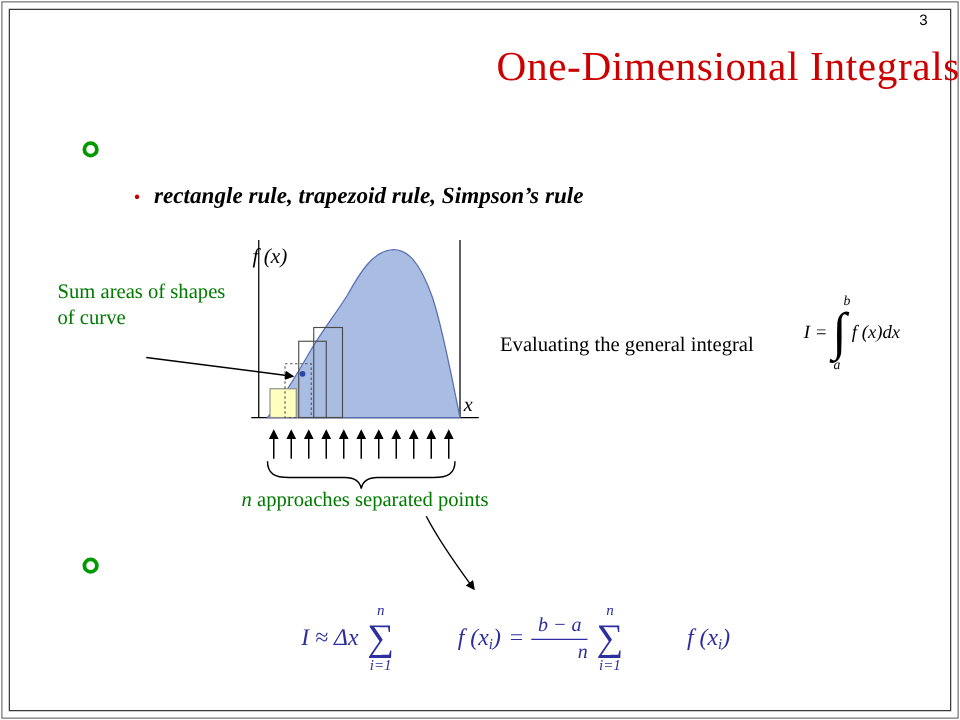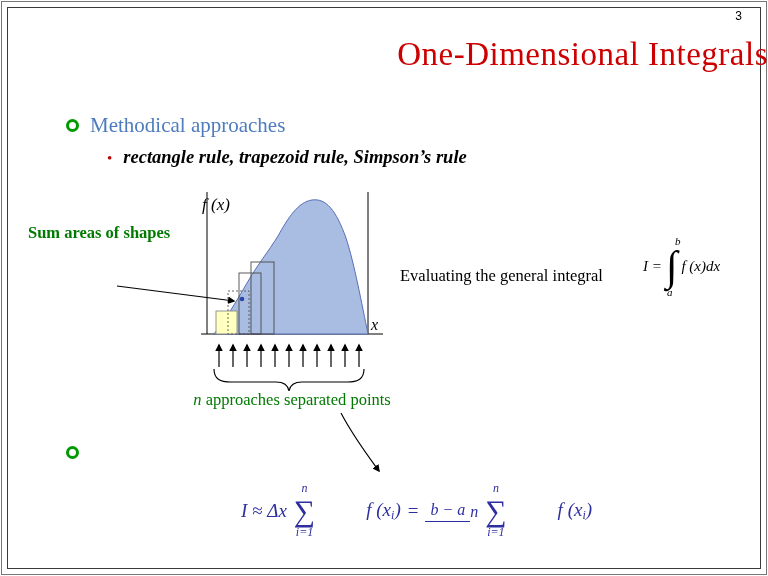--- a/index.html
+++ b/index.html
@@ -49,23 +49,23 @@
   .approx-rect.yellow { fill:var(--rect_yellow, #ffffc0); stroke:#8a8a8a; }
   .approx-rect.dotted { stroke-dasharray:2 2; stroke:#555; }
   .point-marker { fill:#2a46a8; }
   .arrow-line { stroke:#000; stroke-width:1.2; }
   .brace, .conn { fill:none; stroke:#000; stroke-width:1.15; }
 
   .fx-label { position:absolute; left:166px; top:195px; font-size:17px; font-style:italic;margin-left:36px; }
   .x-label  { position:absolute; left:371px; top:316px; font-size:16px; font-style:italic; }
 
   .green-note {
-    position:absolute; left:28px; top:222px;
+    position:absolute; left:46px; top:222px;
     color:var(--note_green, #007a00);
-    font-size:16.5px; line-height:21px;font-weight:bold;
+    font-size:16.5px; line-height:21px;
   }
   .points-note {
     position:absolute; left:170px; top:390px; width:244px;
     text-align:center;
     color:var(--note_green, #007a00);
     font-size:16.5px;
   }
   .it { font-style:italic; }
 
   .gen-lead { position:absolute; left:400px; top:266px; font-size:16.5px; }
@@ -84,36 +84,35 @@
     position:absolute; left:197px; top:476px; height:70px;
     display:flex; align-items:center; gap:7px;
     color:var(--formula_navy, #2d2e9f);
   }
   .qf-text { font-size:19px; font-style:italic; white-space:nowrap;margin-left:44px; }
   .qf-eq { font-size:19px; }
   .bigop { display:flex; flex-direction:column; align-items:center; line-height:1; }
   .bigop .lim { font-size:12px; font-style:italic; line-height:1.15; white-space:nowrap; }
   .bigop .op { font-size:30px; line-height:1; }
   .ssub { font-size:12px; vertical-align:-3px; font-style:italic; }
-  .frac { display:inline-flex; flex-direction:row; align-items:flex-end; font-size:16px; font-style:italic; line-height:1.2; }
+  .frac { display:inline-flex; flex-direction:column; align-items:flex-end; font-size:16px; font-style:italic; line-height:1.2; }
   .frac .num { padding:0 5px 1px; border-bottom:1.4px solid currentColor; white-space:nowrap; }
 </style>
 </head>
 <body>
 
 <div class="frame-outer"></div>
 <div class="frame-inner"></div>
 
 <div class="page-number">3</div>
 
 <div class="title">One-Dimensional Integrals</div>
 
 <div class="bullet bullet-1">
   <span class="ring-icon"></span>
-  <span class="bullet-label">Methodical approaches</span>
 </div>
 
 <div class="sub-bullet">
   <span class="dot-icon">•</span>
   <span class="sub-label">rectangle rule, trapezoid rule, Simpson’s rule</span>
 </div>
 
 <svg class="diagram-svg" viewBox="0 0 768 576" xmlns="http://www.w3.org/2000/svg">
   <defs>
     <marker id="ah" viewBox="0 0 10 10" refX="8" refY="5" markerWidth="6.5" markerHeight="6.5" orient="auto">
@@ -156,20 +155,21 @@
   <line class="conn" x1="117" y1="286" x2="234" y2="301" marker-end="url(#ah)"></line>
 
   <path class="conn" d="M 341 413 C 353 436 368 456 379 471" marker-end="url(#ah)"></path>
 </svg>
 
 <div class="fx-label">f (x)</div>
 <div class="x-label">x</div>
 
 <div class="green-note">
   <div>Sum areas of shapes</div>
+  <div>of curve</div>
 </div>
 
 <div class="points-note"><span class="it">n</span><span> approaches separated points</span></div>
 
 <div class="gen-lead">Evaluating the general integral</div>
 
 <div class="gen-math">
   <span class="it">I =</span>
   <span class="int-col">
     <span class="lim upper">b</span>

